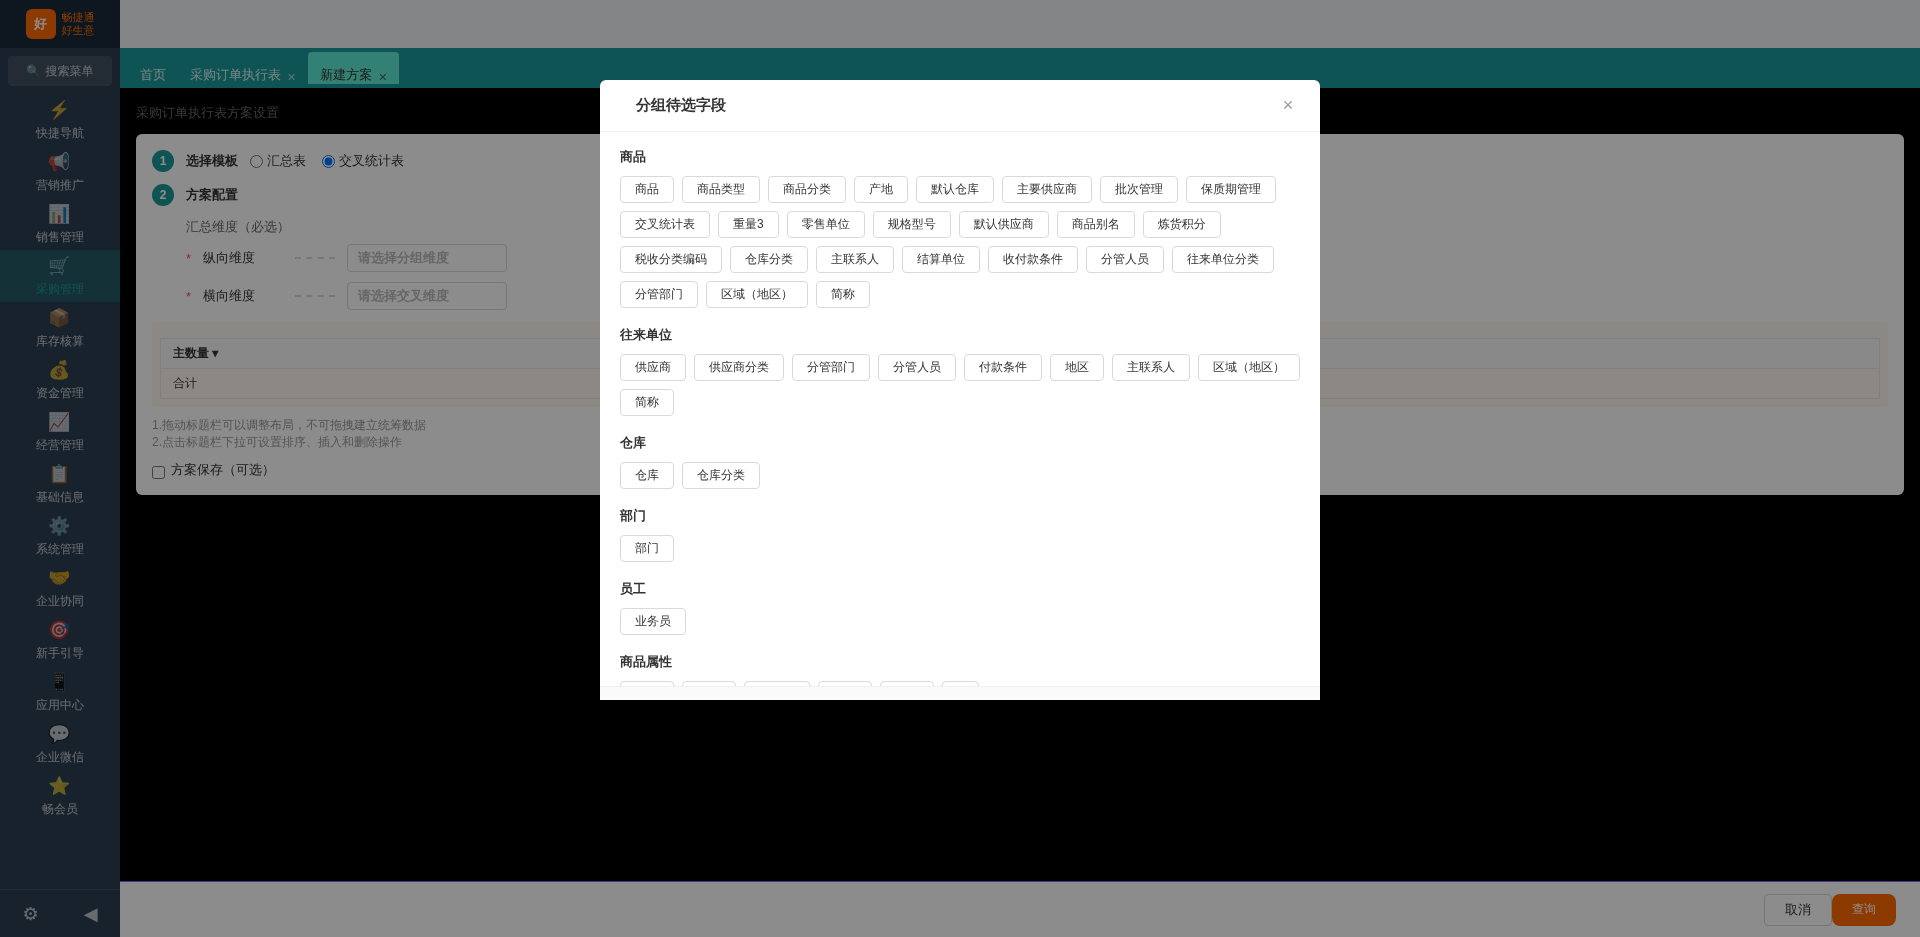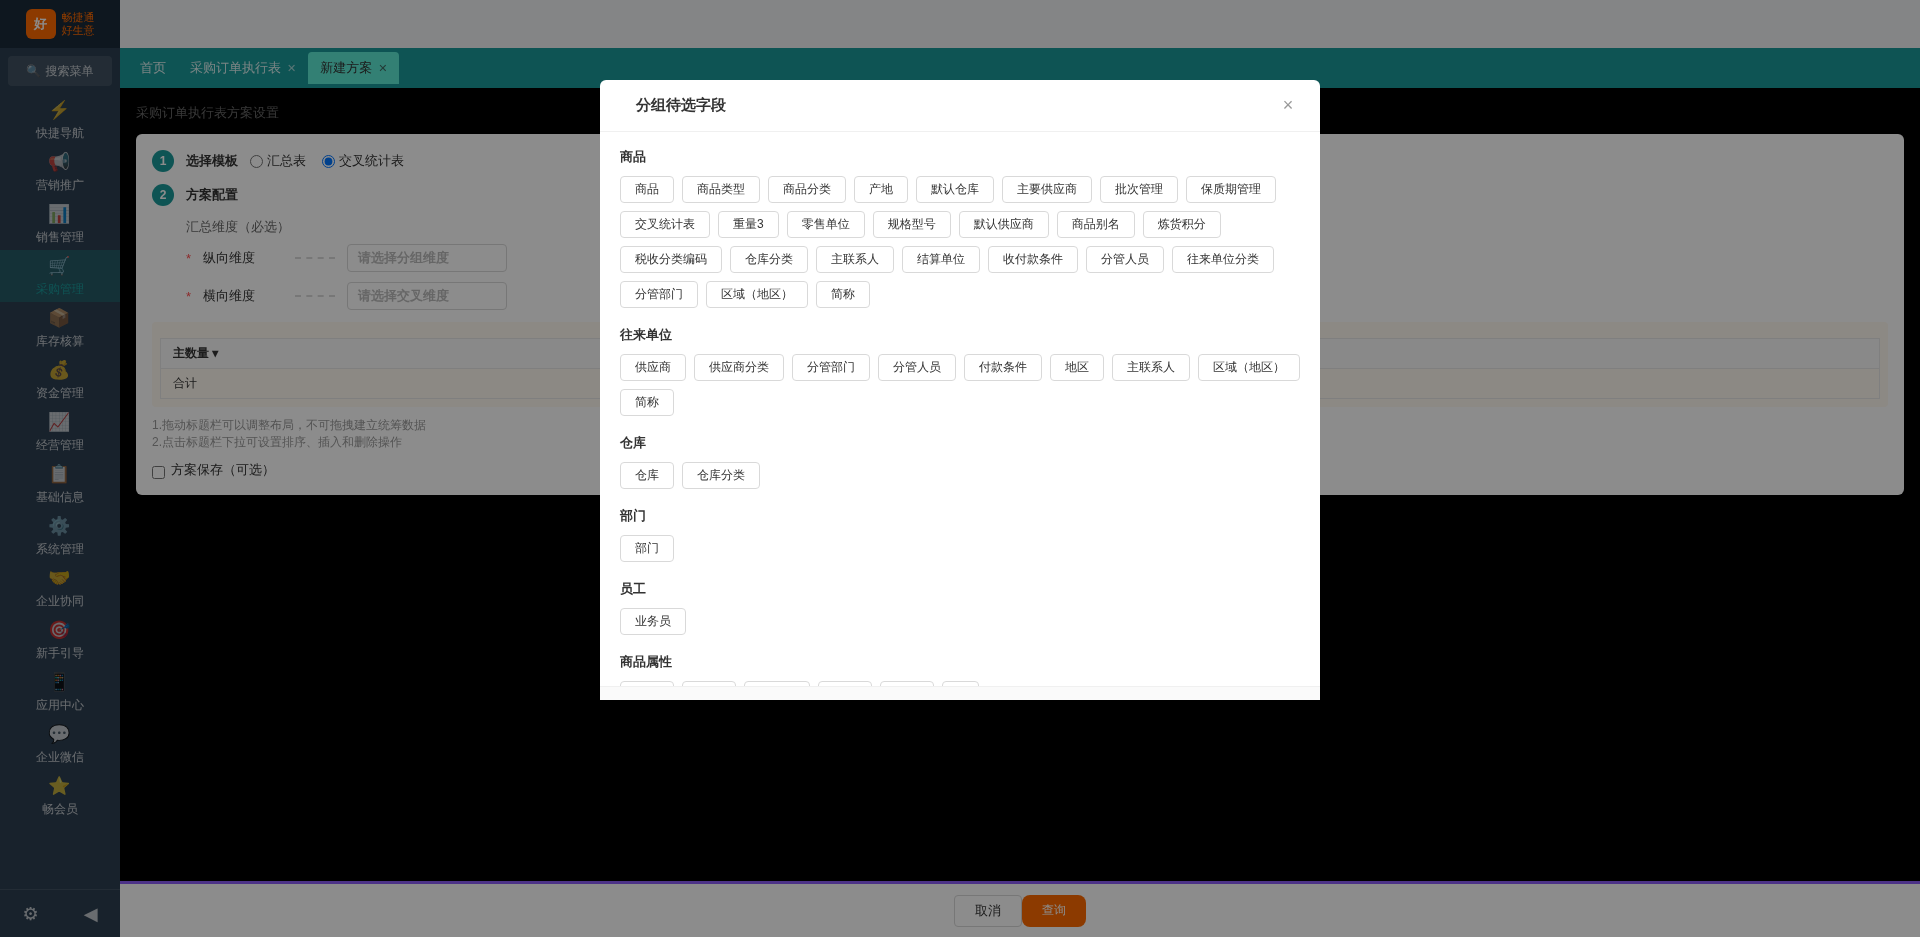--- a/index.html
+++ b/index.html
@@ -15,21 +15,21 @@
       position: fixed;
       top: 48px;
       left: 120px;
       right: 0;
       z-index: 99;
     }
     .tab-item {
       height: 32px;
       padding: 0 12px;
       display: flex;
-      align-items: center;
+      align-items: flex-end;
       gap: 6px;
       color: rgba(255,255,255,0.85);
       font-size: 13px;
       cursor: pointer;
       border-radius: 4px 4px 0 0;
       font-family: Liberation Serif, serif;
     }
     .tab-item.active {
       background: #5eead4;
       color: #333;
@@ -229,24 +229,24 @@
     }
 
     
     .page-footer {
       position: fixed;
       bottom: 0;
       left: 120px;
       right: 0;
       height: 56px;
       background: #fff;
-      border-top: 3px solid #8b5cf6;
-      display: flex;
-      align-items: center;
-      justify-content: center;
+      border-top: 1px solid #8b5cf6;
+      display: flex;
+      align-items: center;
+      justify-content: flex-end;
       padding: 0 24px;
       z-index: 50;
     }
     .btn-cancel {
       height: 32px;
       padding: 0 20px;
       border: 1px solid #d9d9d9;
       border-radius: 4px;
       background: #fff;
       color: #333;

